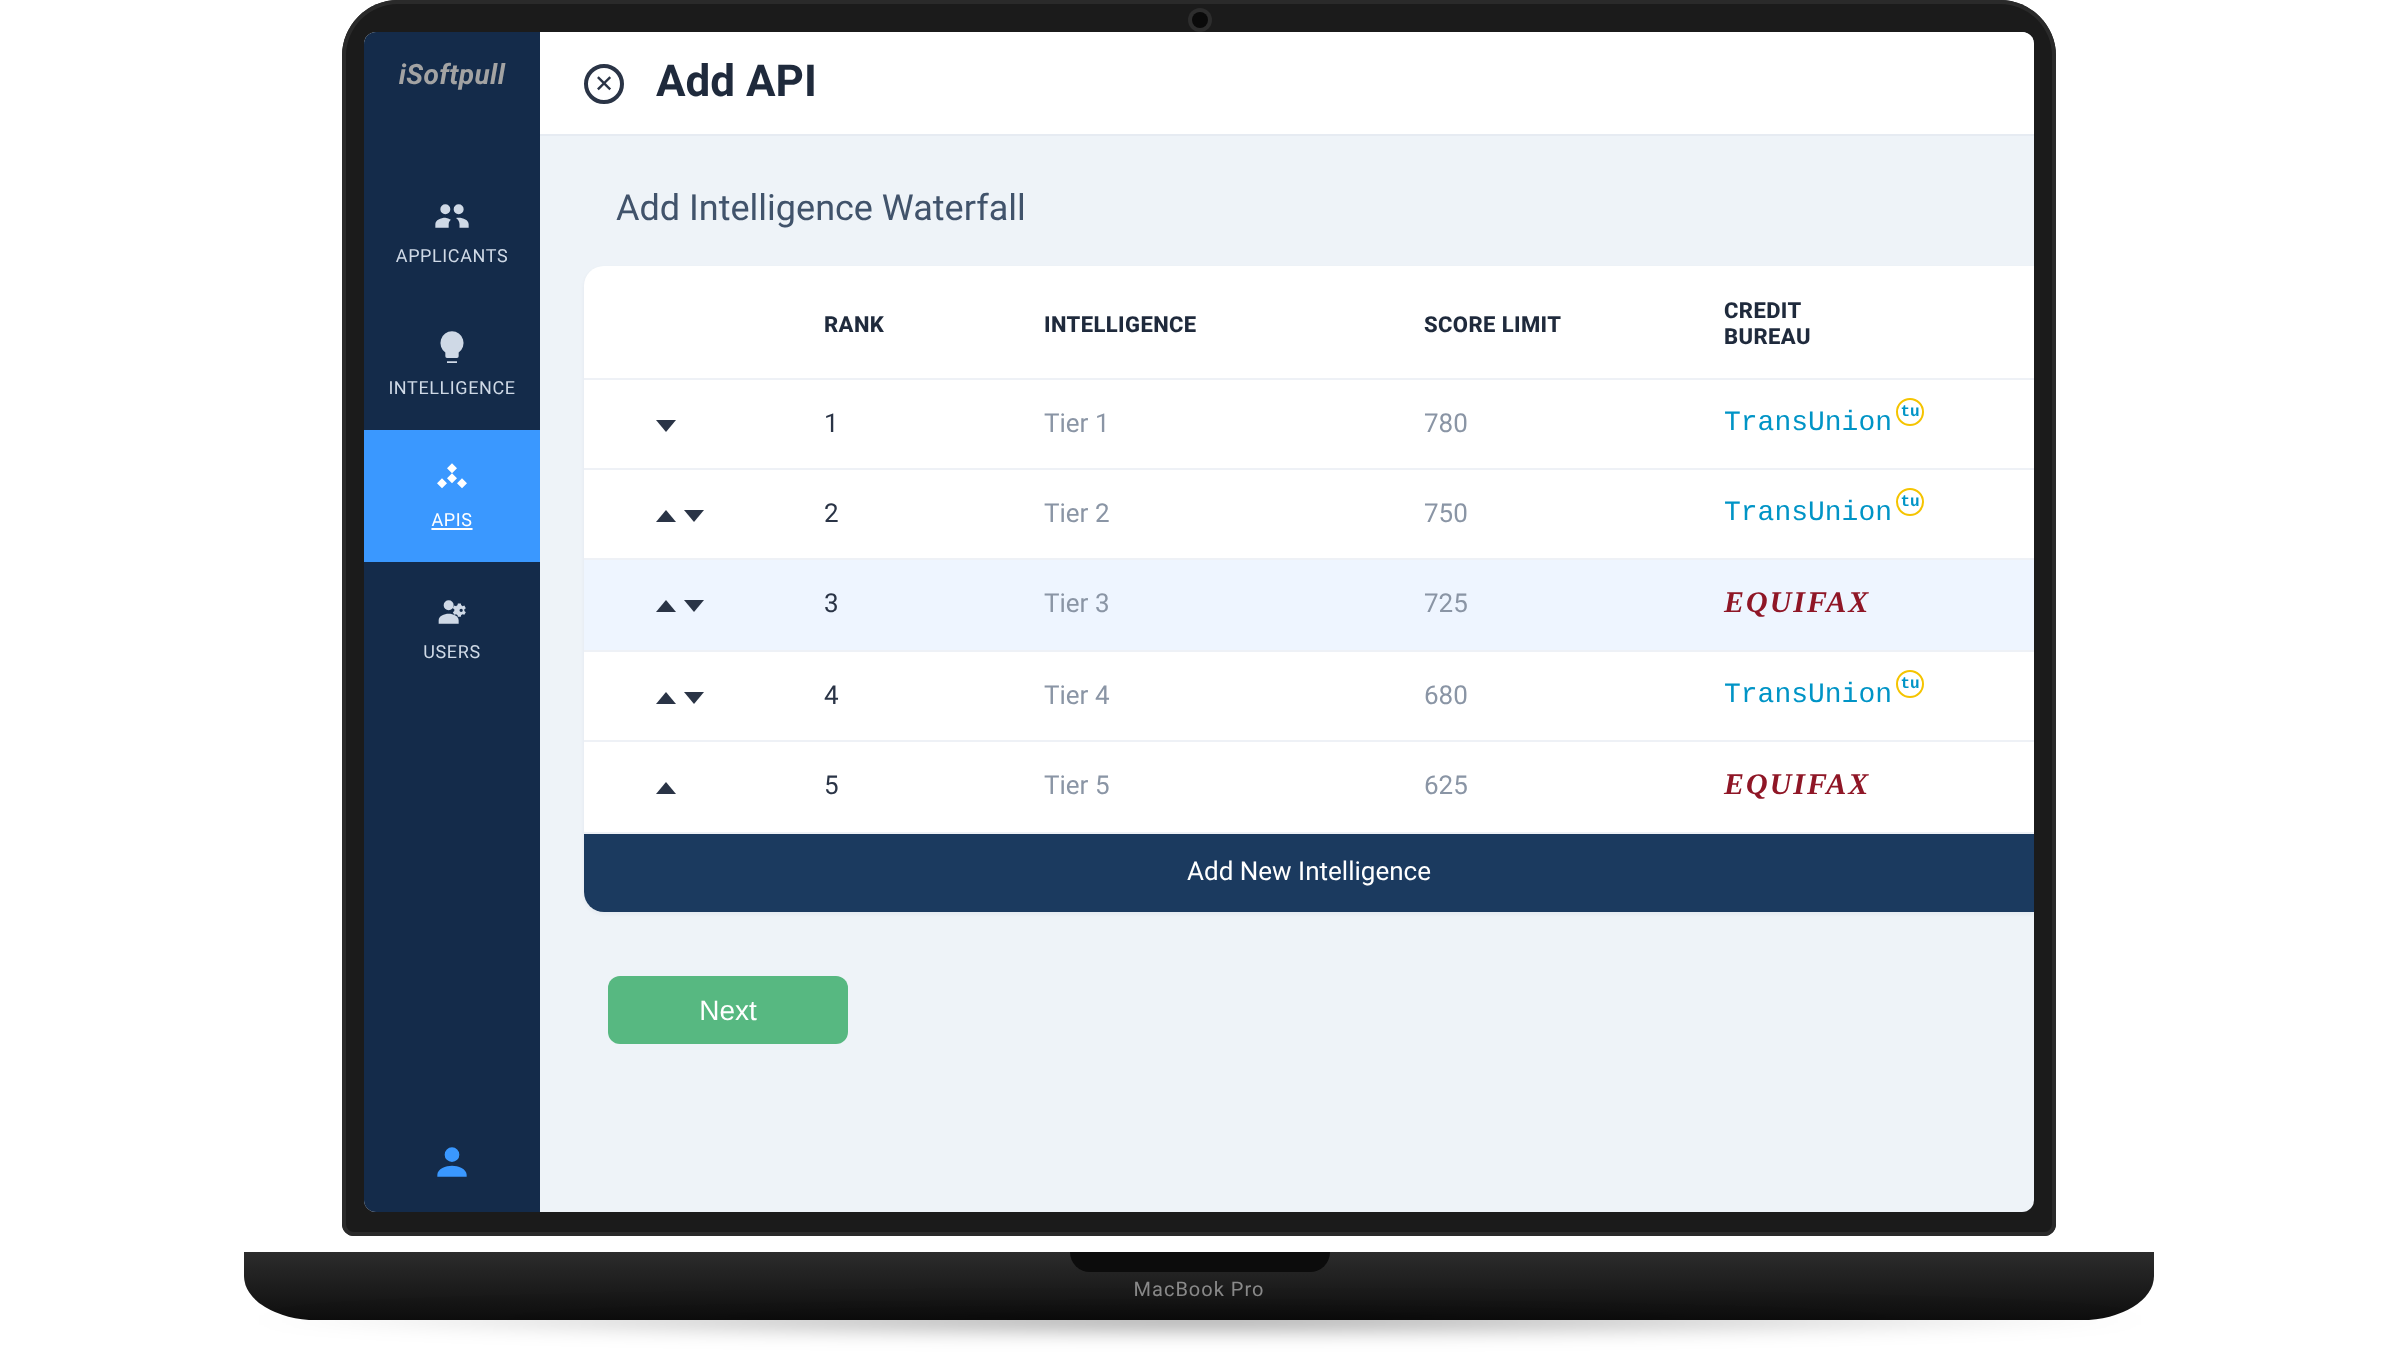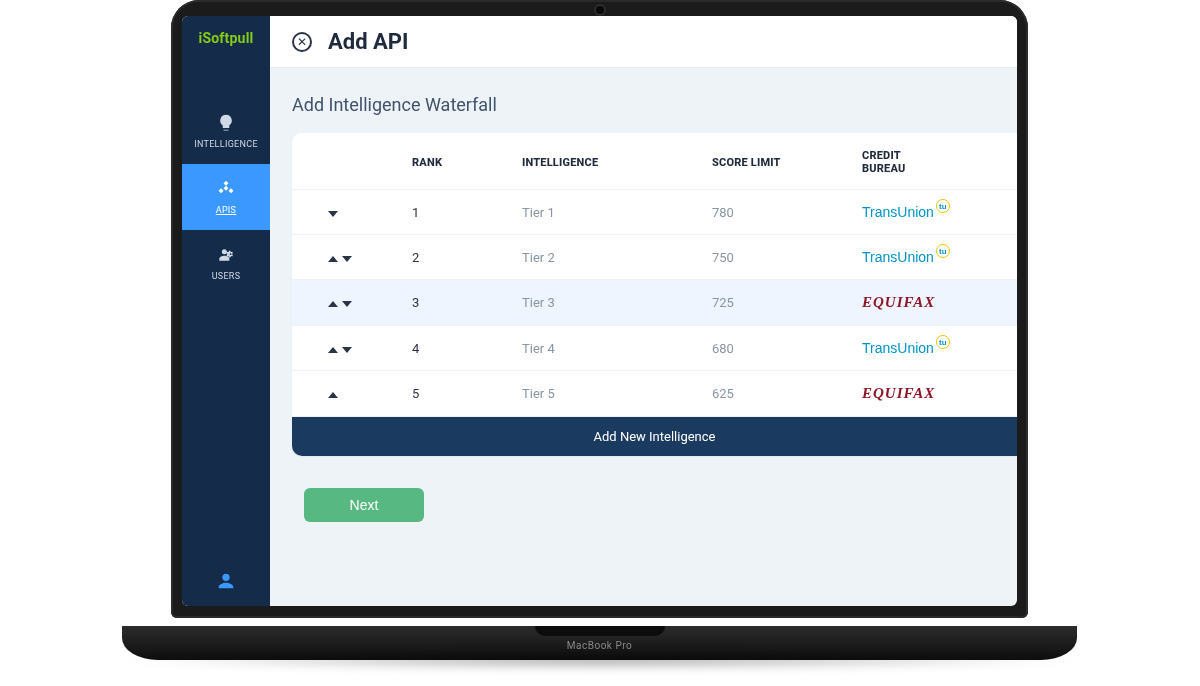--- a/index.html
+++ b/index.html
@@ -51,22 +51,22 @@
   .app { display: flex; width: 100%; height: 100%; }
   .sidebar {
     width: 88px; flex: 0 0 88px;
     background: #142b4a;
     color: #cfd9e6;
     display: flex; flex-direction: column; align-items: center;
     padding-top: 14px;
     position: relative;
   }
   .logo {
-    font-weight: 700; color: #84cc16;
-    font-size: 14px; letter-spacing: .2px; margin-bottom: 52px;
+    font-weight: 700; font-style: italic; color: #a3a3a3;
+    font-size: 14px; letter-spacing: .2px; margin-bottom: 37px;
   }
   .nav { display: flex; flex-direction: column; width: 100%; }
   .nav-item {
     display: flex; flex-direction: column; align-items: center; justify-content: center;
     gap: 6px; height: 66px; width: 100%;
     font-size: 9px; letter-spacing: .3px;
     color: #cfd9e6; cursor: pointer;
   }
   .nav-item.active { background: #3a98ff; color: #ffffff; text-decoration: underline; }
   .nav-item .ic { width: 20px; height: 20px; display: flex; align-items: center; justify-content: center; }
@@ -83,21 +83,21 @@
     padding: 0 22px; background: #ffffff; border-bottom: 1px solid #e6ebf2;
   }
   .close {
     width: 20px; height: 20px; border: 2px solid #2a3446; border-radius: 50%;
     display: flex; align-items: center; justify-content: center;
     font-size: 12px; color: #2a3446; cursor: pointer; line-height: 1;
   }
   .hdr h1 { font-size: 22px; font-weight: 700; color: #1f2a3c; }
 
   .content { flex: 1 1 auto; overflow: auto; padding: 18px 0 0 22px; }
-  .subtitle { font-size: 18px; color: #41536b; font-weight: 400; margin: 8px 0 18px 0; }
+  .subtitle { font-size: 18px; color: #41536b; font-weight: 400; margin: 8px 0 18px 16px; }
 
   .card { background: #ffffff; border-radius: 10px 0 0 10px; box-shadow: 0 1px 2px rgba(20,43,74,.05); overflow: hidden; }
   table.wf { width: 100%; border-collapse: collapse; font-size: 13px; color: #2a3446; }
   table.wf th {
     text-align: left; font-size: 11px; font-weight: 800; color: #1f2a3c;
     padding: 16px 10px 14px 10px; letter-spacing: .2px;
     border-bottom: 1px solid #eef1f6;
   }
   table.wf td {
     padding: 14px 10px; border-bottom: 1px solid #eef1f6; vertical-align: middle;
@@ -113,21 +113,21 @@
 
   .order { display: inline-flex; gap: 4px; padding-left: 26px; }
   .order .arw {
     width: 0; height: 0; display: inline-block; cursor: pointer;
   }
   .arw.up   { border-left: 5px solid transparent; border-right: 5px solid transparent; border-bottom: 6px solid #2a3446; }
   .arw.down { border-left: 5px solid transparent; border-right: 5px solid transparent; border-top: 6px solid #2a3446; }
 
   
   .tu {
-    font-family: Liberation Sans, sans-serif; font-size: 14px; color: #0094c6; font-weight: 400;
+    font-family: Liberation Mono, monospace; font-size: 14px; color: #0094c6; font-weight: 400;
     display: inline-flex; align-items: flex-start; gap: 2px;
   }
   .tu .mark {
     display: inline-flex; align-items: center; justify-content: center;
     width: 14px; height: 14px; border: 1.5px solid #f5c400; border-radius: 50%;
     font-size: 8px; font-weight: 700; color: #0094c6; transform: translateY(-5px);
   }
   .eqf {
     font-family: Liberation Serif, serif;
     font-weight: 800; font-style: italic; letter-spacing: 1px;
@@ -152,20 +152,28 @@
 
 <div class="stage">
   <div class="lid">
     <div class="camera"></div>
     <div class="screen">
       <div class="app">
 
         <aside class="sidebar">
           <div class="logo">iSoftpull</div>
           <nav class="nav" id="nav">
+              <div class="nav-item">
+                <span class="ic">
+                  <svg viewBox="0 0 24 24">
+                    <path d="M8 11a3 3 0 1 0-3-3 3 3 0 0 0 3 3zm8 0a3 3 0 1 0-3-3 3 3 0 0 0 3 3zM8 13c-2.7 0-6 1.3-6 4v2h8v-2c0-1.1.5-2 1.3-2.7A11 11 0 0 0 8 13zm8 0c-.5 0-1 .05-1.6.15 1.3.9 2.1 2.1 2.1 3.85v2H22v-2c0-2.7-3.3-4-6-4z"></path>
+                  </svg>
+                </span>
+                <span>APPLICANTS</span>
+              </div>
               <div class="nav-item">
                 <span class="ic">
                   <svg viewBox="0 0 24 24">
                     <path d="M9 21h6v-1H9v1zm3-19a7 7 0 0 0-4 12.7V17a1 1 0 0 0 1 1h6a1 1 0 0 0 1-1v-2.3A7 7 0 0 0 12 2z"></path>
                   </svg>
                 </span>
                 <span>INTELLIGENCE</span>
               </div>
               <div class="nav-item active">
                 <span class="ic">

